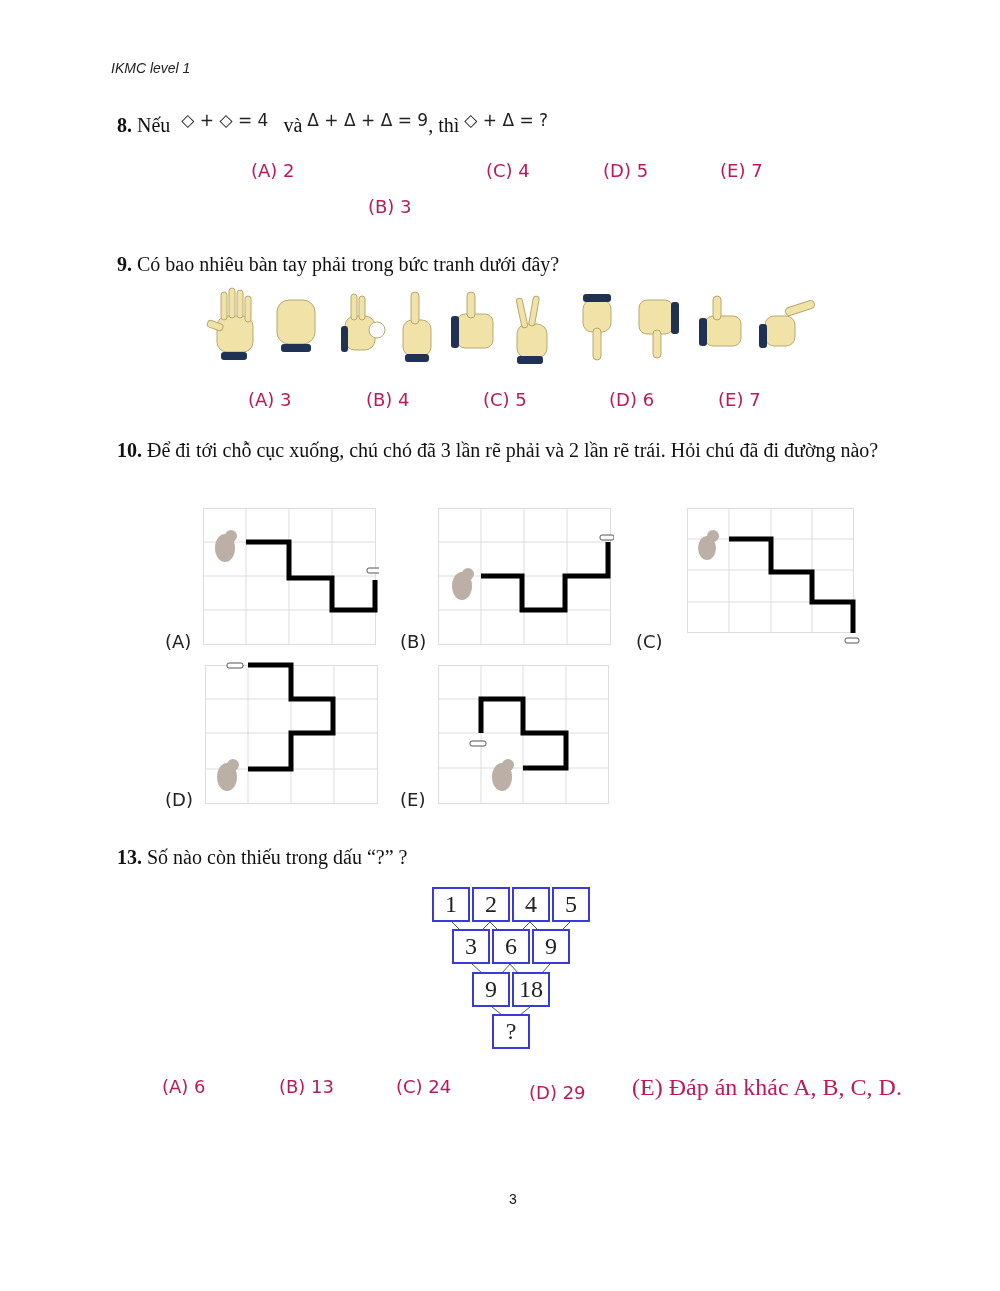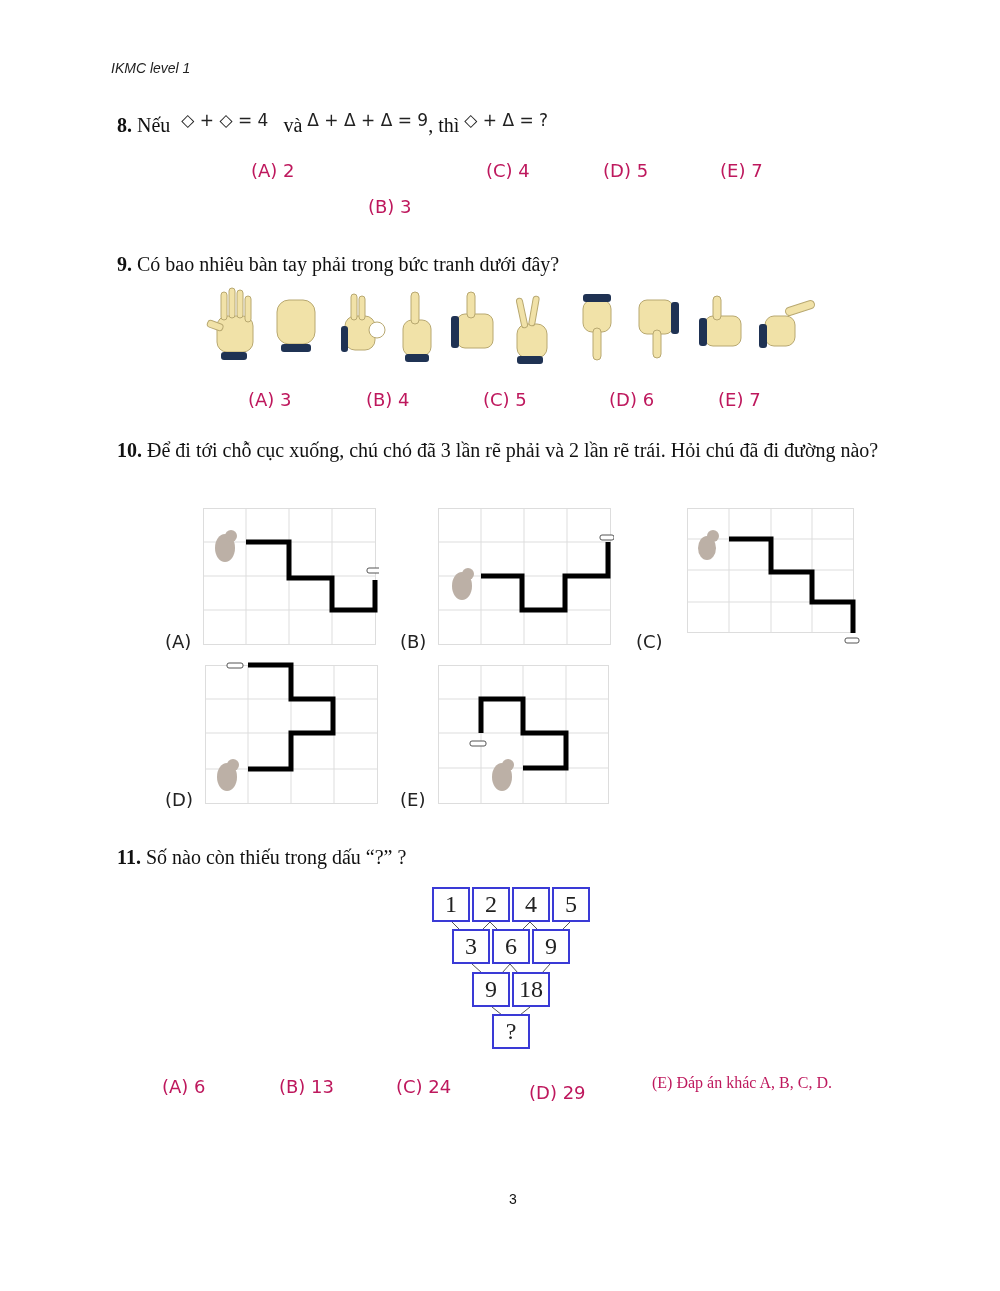--- a/index.html
+++ b/index.html
@@ -229,21 +229,21 @@
         <ellipse cx="64" cy="112" rx="10" ry="14" fill="#bcb0a6"></ellipse>
         <circle cx="70" cy="100" r="6" fill="#bcb0a6"></circle>
       </g>
     <g>
         <rect x="32" y="76" width="16" height="5" rx="2" fill="#fff" stroke="#555" stroke-width="1"></rect>
       </g>
   </svg>
 </div>
 
 <div class="abs q" style="left:117px; top:843px;">
-  <b>11.</b>
+  <b>13.</b>
   <span>Số nào còn thiếu trong dấu “?” ?</span>
 </div>
 <div class="abs" style="left:432px; top:887px; width:160px; height:165px;">
   <svg class="abs" style="left:0; top:0;" width="160" height="165">
     <g stroke="#555" stroke-width="1">
       <line x1="20" y1="35" x2="28" y2="43"></line>
         <line x1="58" y1="35" x2="50" y2="43"></line>
       <line x1="58" y1="35" x2="66" y2="43"></line>
         <line x1="98" y1="35" x2="90" y2="43"></line>
       <line x1="98" y1="35" x2="106" y2="43"></line>
@@ -264,15 +264,15 @@
   <div class="box" style="left:60px; top:42px;">6</div>
   <div class="box" style="left:100px; top:42px;">9</div>
   <div class="box" style="left:40px; top:85px;">9</div>
   <div class="box" style="left:80px; top:85px;">18</div>
   <div class="box" style="left:60px; top:127px;">?</div>
 </div>
 <div class="abs opt" style="left:162px; top:1076px;">(A) 6</div>
 <div class="abs opt" style="left:279px; top:1076px;">(B) 13</div>
 <div class="abs opt" style="left:396px; top:1076px;">(C) 24</div>
 <div class="abs opt" style="left:529px; top:1076px;margin-top:6px;">(D) 29</div>
-<div class="abs opt" style="left:632px; top:1074px; font-family:'Liberation Serif', serif; font-size:16px;margin-left:20px;">(E) Đáp án khác A, B, C, D.</div>
+<div class="abs opt" style="left:632px; top:1074px; font-family:'Liberation Serif', serif; font-size:24px;">(E) Đáp án khác A, B, C, D.</div>
 
 <div class="abs pagenum">3</div>
 
 </body></html>

